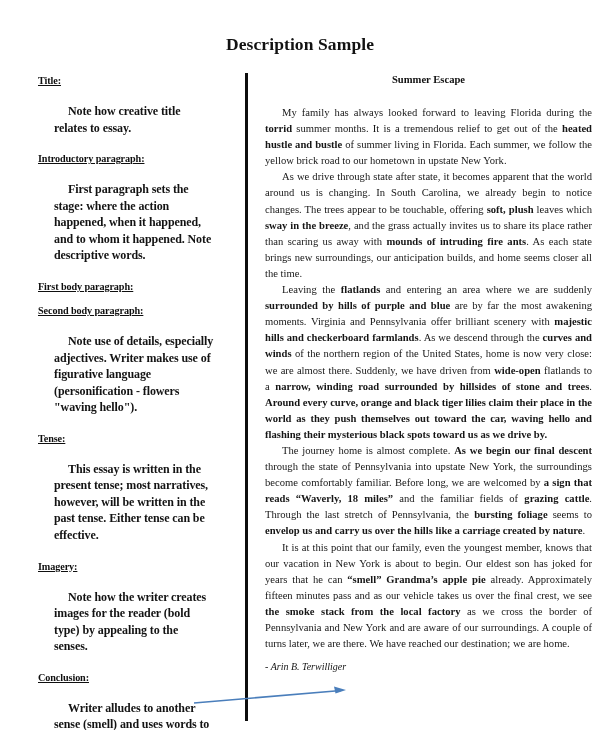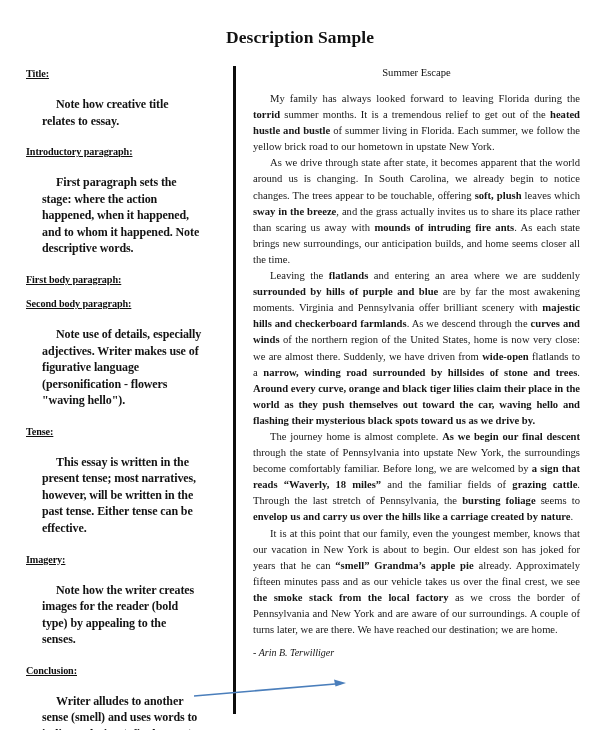--- a/index.html
+++ b/index.html
@@ -21,29 +21,29 @@
     height: 730px;
     box-sizing: border-box;
     background: #ffffff;
     border-bottom: 1px solid #d8d8d8;
   }
   #doc-title {
     text-align: center;
     font-size: 17.5px;
     font-weight: bold;
     letter-spacing: 0.1px;
-    margin: 5px;
+    margin: 12px;
     padding-top: 22px;
     color: #121212;
     font-family: "Liberation Serif", "DejaVu Serif", serif;
   }
   #columns {
     position: absolute;
     top: 58px;
-    left: 0;
+    left: 12px;
     width: 560px;
     height: 660px;
   }
   
   #divider {
     position: absolute;
     left: 233px;
     top: 3px;
     width: 2.5px;
     height: 648px;
@@ -80,23 +80,24 @@
   
   #essay {
     position: absolute;
     left: 253px;
     top: 0;
     width: 327px;
   }
   #essay-title {
     text-align: center;
     font-size: 10.6px;
-    margin: 0 0 13px 0;
+    margin: 0 0 20px 0;
     padding-top: 4px;
     color: #101010;
+    font-weight: bold;
   }
   .para {
     font-size: 10.6px;
     line-height: 1.52;
     margin: 0;
     text-align: justify;
     text-indent: 17px;
     color: #161616;
     hyphens: none;
   }

